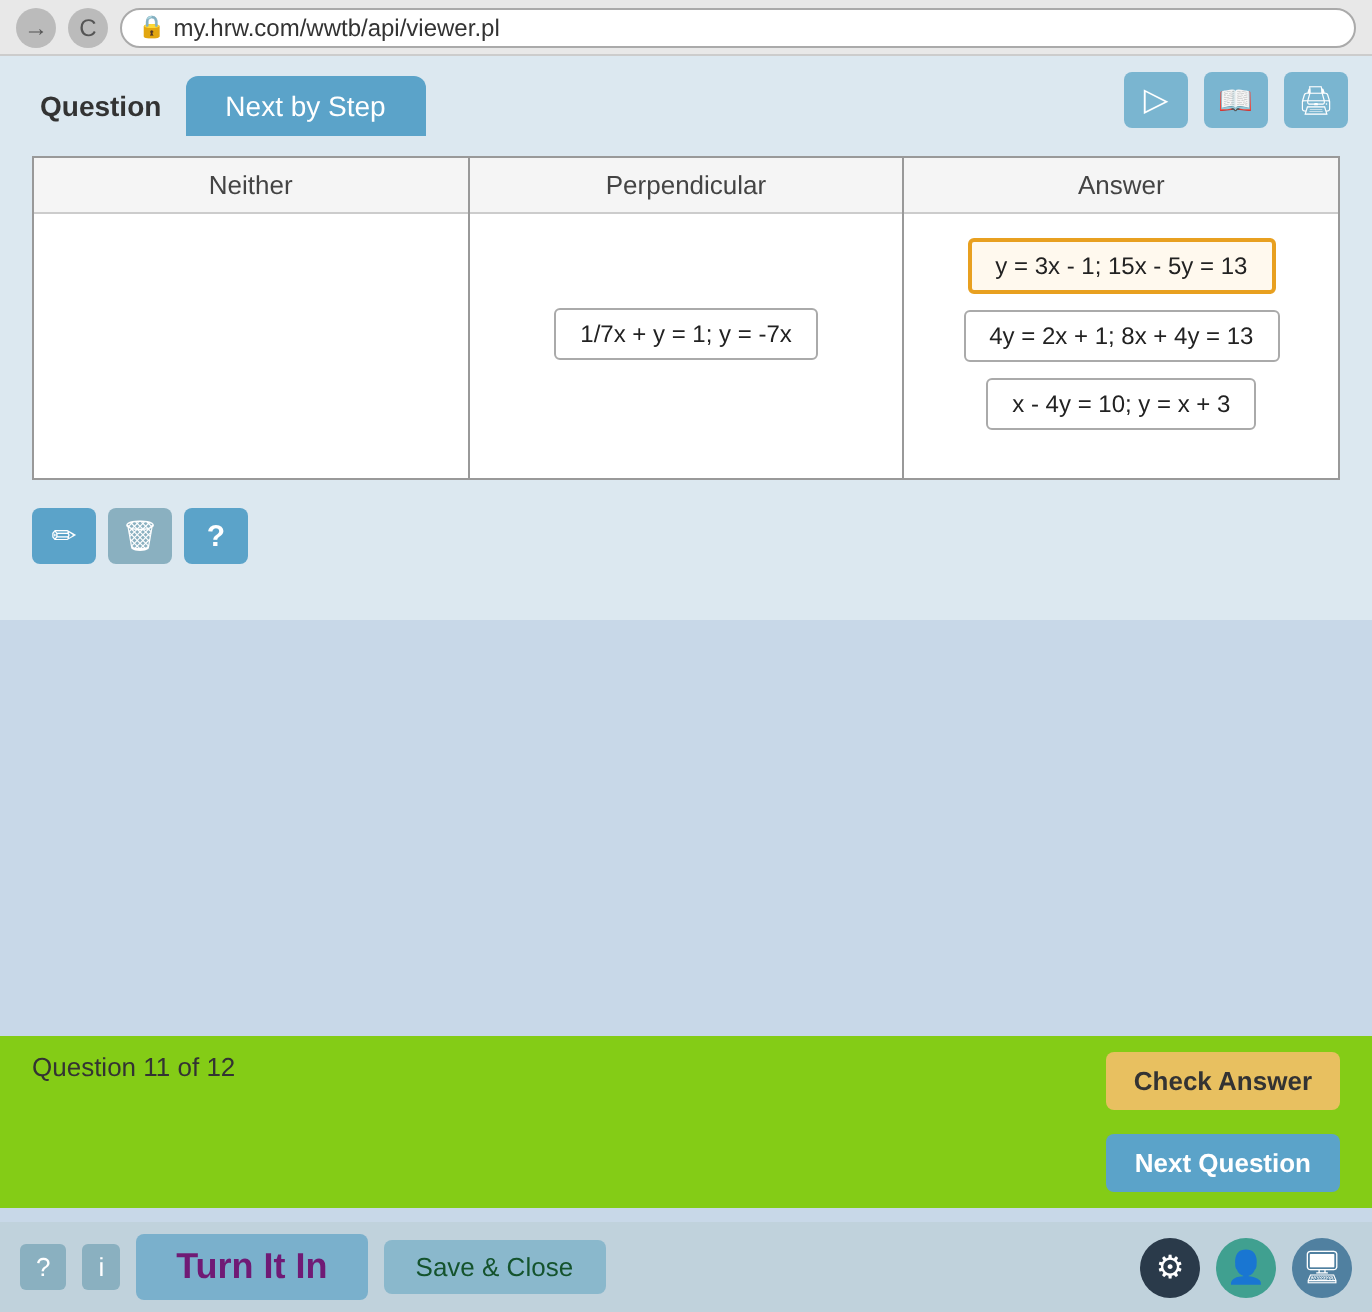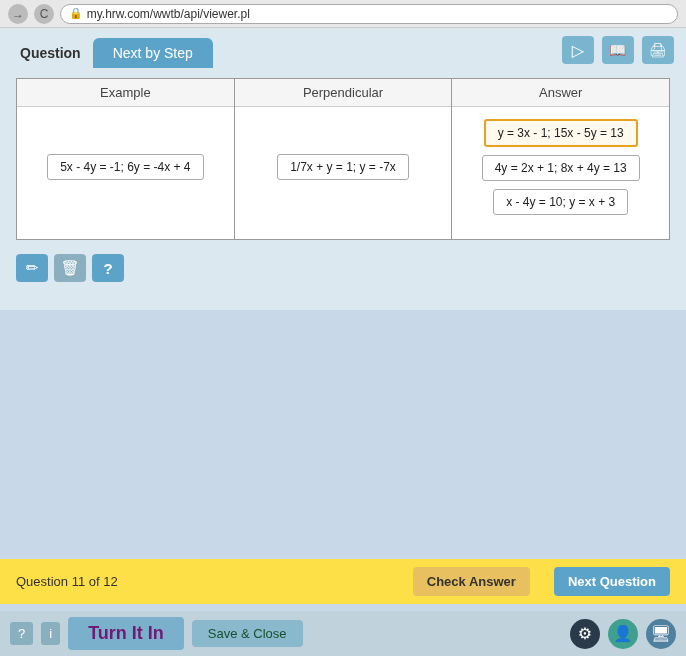--- a/index.html
+++ b/index.html
@@ -172,21 +172,22 @@
     .action-icon-btn.blue { background: #5ba3c9; color: white; }
     .action-icon-btn.gray { background: #8ab0c0; color: white; }
     .action-icon-btn.teal { background: #5ba3c9; color: white; }
     .question-counter {
       font-size: 13px;
       color: #333;
       font-weight: 500;
     }
     .answer-btns {
       display: flex;
-      gap: 24px;
+      gap: 12px;
+      flex-direction: column;
     }
     .check-answer-btn {
       background: #e8c060;
       color: #333;
       border: none;
       border-radius: 4px;
       padding: 7px 14px;
       font-size: 13px;
       font-weight: 600;
       cursor: pointer;
@@ -278,24 +279,21 @@
       <span style="font-size:14px;">🖨</span>
     </div>
   </div>
 </div>
 
 <div class="content-panel">
 
   <div class="drop-zones">
 
     <div class="drop-zone">
-      <div class="drop-zone-header">Example</div>
-      <div class="drop-zone-body">
-        <div class="equation-card">5x - 4y = -1; 6y = -4x + 4</div>
-      </div>
+      <div class="drop-zone-header">Neither</div>
     </div>
 
     <div class="drop-zone">
       <div class="drop-zone-header">Perpendicular</div>
       <div class="drop-zone-body">
         <div class="equation-card">1/7x + y = 1; y = -7x</div>
       </div>
     </div>
 
     <div class="drop-zone">
@@ -314,21 +312,21 @@
     </div>
     <div class="action-icon-btn gray">
       <span>🗑</span>
     </div>
     <div class="action-icon-btn teal">
       <span style="font-weight:bold;">?</span>
     </div>
   </div>
 </div>
 
-<div style="position: absolute; bottom: 52px; left: 0; right: 0; padding: 8px 16px; background: #fde047; display: flex; align-items: center; justify-content: space-between;">
+<div style="position: absolute; bottom: 52px; left: 0; right: 0; padding: 8px 16px; background: #84cc16; display: flex; justify-content: space-between;">
   <div class="question-counter">Question 11 of 12</div>
   <div class="answer-btns">
     <button class="check-answer-btn">Check Answer</button>
     <button class="next-question-btn">Next Question</button>
   </div>
 </div>
 
 <div class="submit-bar" style="position: absolute; bottom: 0; left: 0; right: 0;">
   <div class="submit-bar-num">?</div>
   <div class="submit-bar-num">i</div>

